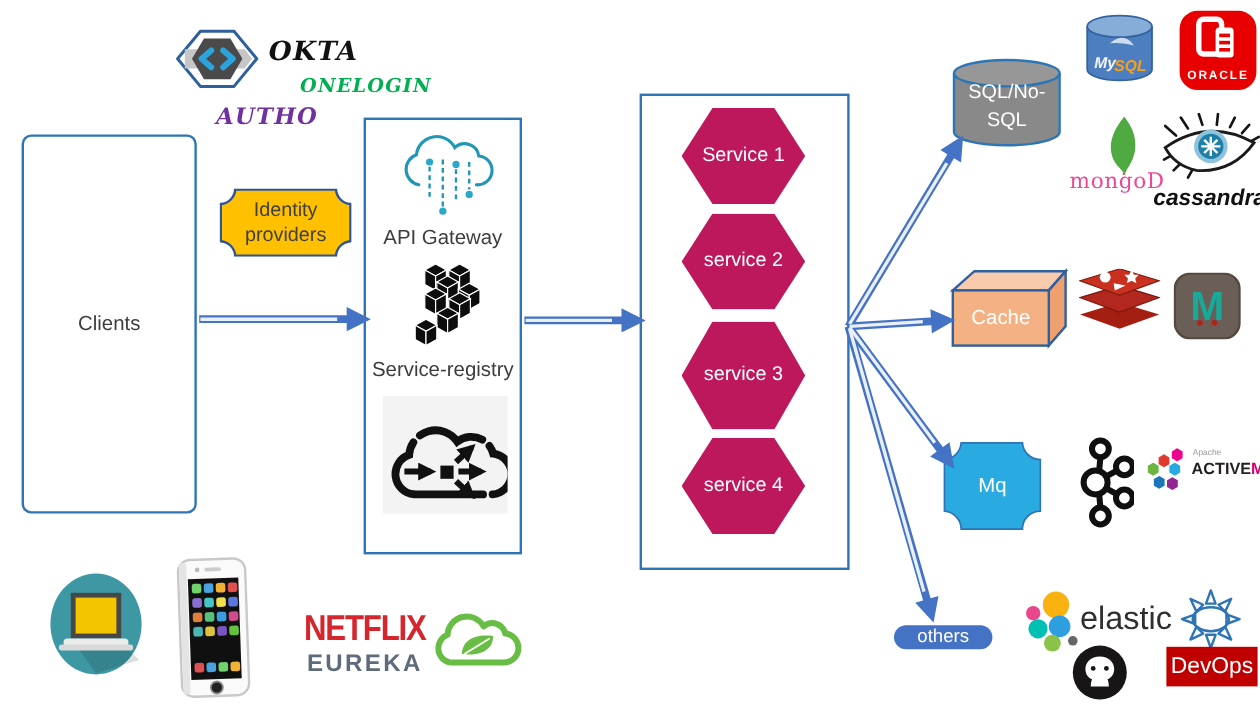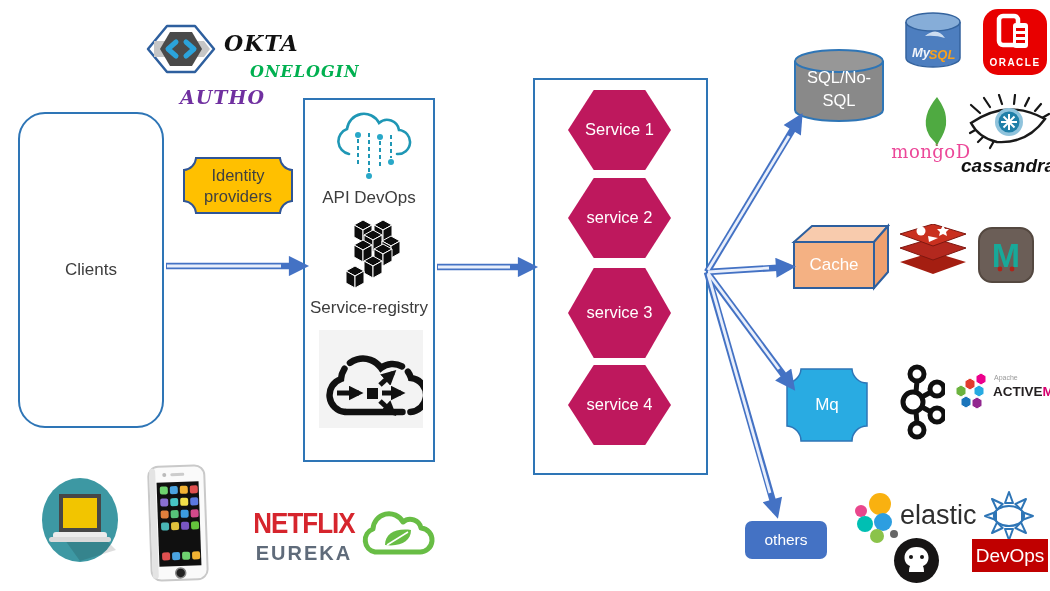--- a/index.html
+++ b/index.html
@@ -24,21 +24,21 @@
     <polygon points="21,2 49,2 68,25 49,48 21,48 2,25" fill="#fff" stroke="#2E5F9E" stroke-width="2.5" stroke-linejoin="round"></polygon>
     <polygon points="8,17 58,17 64,25 58,33 8,33" fill="#C6C6C6"></polygon>
     <polygon points="24,8 46,8 56,25 46,42 24,42 14,25" fill="#4A4A4A"></polygon>
     <polyline points="30,18 22,25 30,32" fill="none" stroke="#2BA3DB" stroke-width="5" stroke-linecap="round" stroke-linejoin="round"></polyline>
     <polyline points="40,18 48,25 40,32" fill="none" stroke="#2BA3DB" stroke-width="5" stroke-linecap="round" stroke-linejoin="round"></polyline>
   </svg>
   <div class="abs authword" style="left:224px;top:30px;font-size:22px;color:#111;letter-spacing:1px">OKTA</div>
   <div class="abs authword" style="left:250px;top:62px;font-size:16px;color:#00B050;letter-spacing:1px">ONELOGIN</div>
   <div class="abs authword" style="left:180px;top:86px;font-size:19px;color:#7030A0;letter-spacing:1px">AUTHO</div>
 
-  <div class="abs box center" style="left:18px;top:112px;width:146px;height:316px;border-radius:27px">
+  <div class="abs box center" style="left:18px;top:112px;width:146px;height:316px;border-radius:8px">
     <span class="lbl">Clients</span>
   </div>
 
   <svg class="abs" style="left:183px;top:157px" width="110" height="57" viewBox="0 0 110 57">
     <path d="M13,1 H97 A13,13 0 0 0 109,13 V44 A13,13 0 0 0 97,56 H13 A13,13 0 0 0 1,44 V13 A13,13 0 0 0 13,1 Z" fill="#FFC000" stroke="#2F5597" stroke-width="2"></path>
   </svg>
   <div class="abs center" style="left:183px;top:157px;width:110px;height:57px">
     <span style="width:86px;font-size:16.5px;color:#404040;line-height:1.25">Identity providers</span>
   </div>
 
@@ -51,21 +51,21 @@
       <line x1="50" y1="29" x2="50" y2="55"></line>
       <line x1="61" y1="23" x2="61" y2="46"></line>
     </g>
     <circle cx="28" cy="23" r="3" fill="#29A8C8"></circle>
     <circle cx="39" cy="64" r="3" fill="#29A8C8"></circle>
     <circle cx="50" cy="25" r="3" fill="#29A8C8"></circle>
     <circle cx="61" cy="50" r="3" fill="#29A8C8"></circle>
     <path d="M19,42 A13,13 0 0 1 17,17 A17,17 0 0 1 49,11 A12,12 0 0 1 69,18 A12,12 0 0 1 67,42" fill="none" stroke="#1F97B5" stroke-width="2.6" stroke-linecap="round"></path>
   </svg>
   <div class="abs center" style="left:303px;top:186px;width:132px;height:24px">
-    <span class="lbl">API DevOps</span>
+    <span class="lbl">API Gateway</span>
   </div>
 
   <svg class="abs" style="left:338px;top:220px" width="66" height="72" viewBox="0 0 66 72">
     <defs>
       <g id="cube" stroke="#fff" stroke-width="1">
         <polygon points="0,5 9,0 18,5 9,10" fill="#0d0d0d"></polygon>
         <polygon points="0,5 9,10 9,22 0,17" fill="#0d0d0d"></polygon>
         <polygon points="18,5 9,10 9,22 18,17" fill="#0d0d0d"></polygon>
       </g>
     </defs>
@@ -130,21 +130,21 @@
     <span class="white" style="font-size:17px">Cache</span>
   </div>
 
   <svg class="abs" style="left:786px;top:368px" width="82" height="74" viewBox="0 0 82 74">
     <path d="M15,1 H66 A15,15 0 0 0 81,15 V58 A15,15 0 0 0 66,73 H15 A15,15 0 0 0 1,58 V15 A15,15 0 0 0 15,1 Z" fill="#29ABE2" stroke="#2E75B6" stroke-width="1.5"></path>
   </svg>
   <div class="abs center" style="left:786px;top:368px;width:82px;height:74px">
     <span class="white" style="font-size:17px">Mq</span>
   </div>
 
-  <div class="abs center" style="left:745px;top:521px;width:82px;height:38px;background:#4472C4;border-radius:7px">
+  <div class="abs center" style="left:745px;top:521px;width:82px;height:20px;background:#4472C4;border-radius:18px">
     <span class="white" style="font-size:15.5px">others</span>
   </div>
 
   <svg class="abs" style="left:899px;top:8px" width="68" height="72" viewBox="0 0 68 72">
     <path d="M7,14 V50 A27,9 0 0 0 61,50 V14" fill="#4D7EBF" stroke="#34639E" stroke-width="1.5"></path>
     <ellipse cx="34" cy="14" rx="27" ry="9" fill="#86ADD8" stroke="#34639E" stroke-width="1.5"></ellipse>
     <path d="M26,28 q12,-10 20,2 q-9,-3 -20,-2 Z" fill="#DCE8F5" opacity="0.9"></path>
     <text x="22" y="49" text-anchor="middle" font-size="13" font-style="italic" font-weight="bold" fill="#F2F5FA">My</text>
     <text x="43" y="51" text-anchor="middle" font-size="13" font-style="italic" font-weight="bold" fill="#F8A01C">SQL</text>
   </svg>

